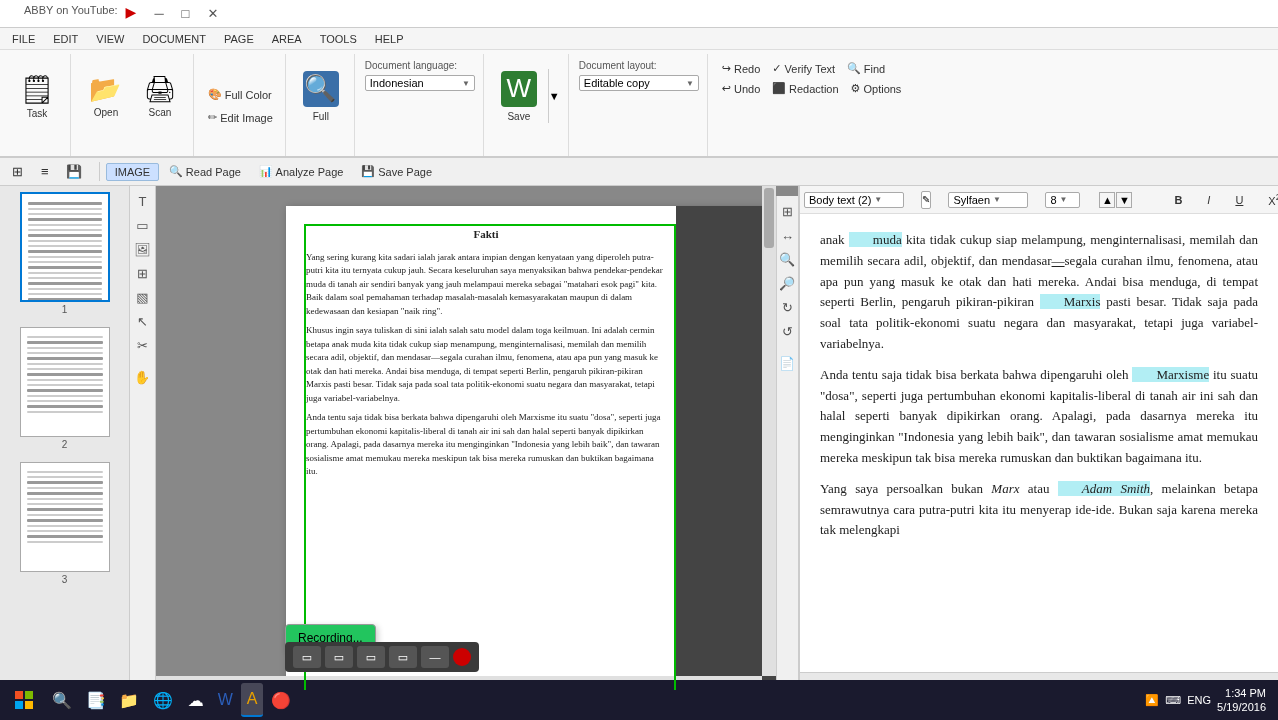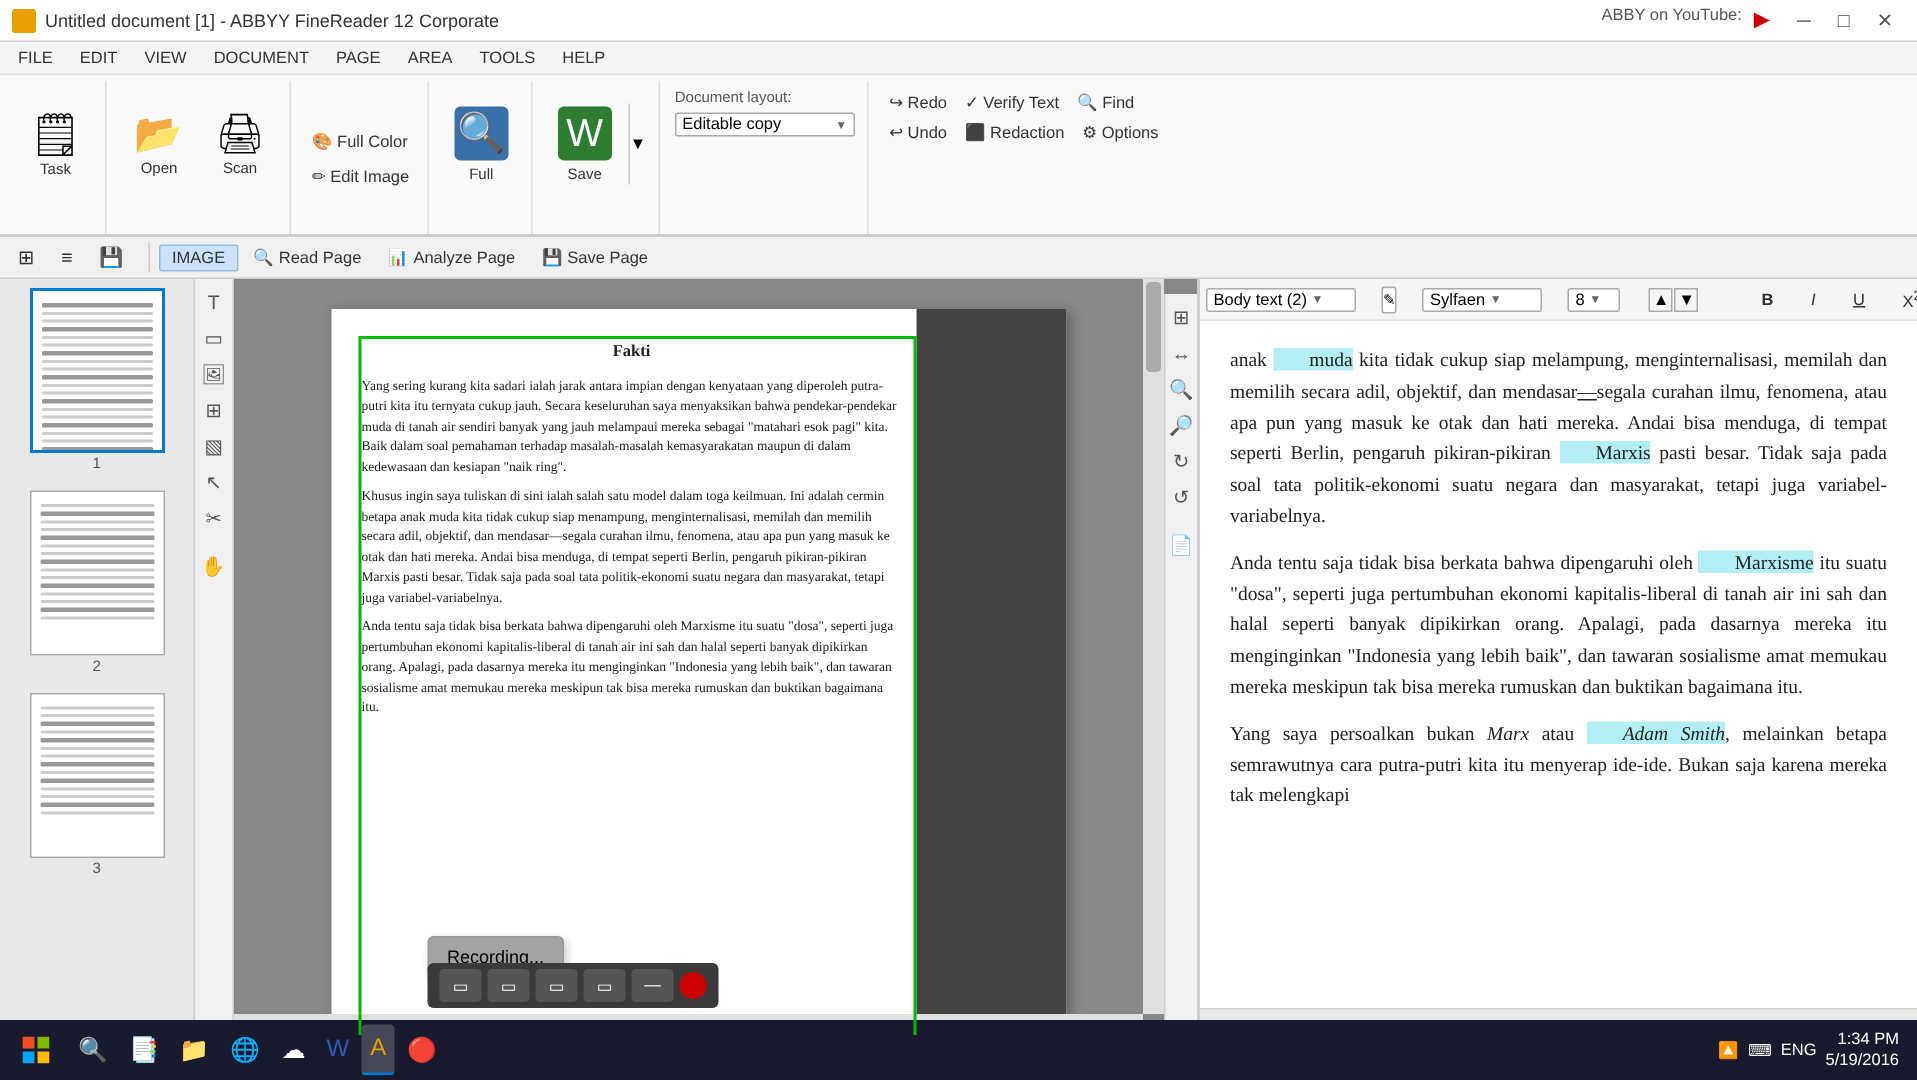--- a/index.html
+++ b/index.html
@@ -70,21 +70,21 @@
     .txt-tb-sep { width: 1px; height: 18px; background: #ccc; margin: 0 2px; }
     .txt-dropdown { display: flex; align-items: center; border: 1px solid #aaa; border-radius: 2px; background: white; padding: 1px 4px; font-size: 11px; cursor: pointer; }
     .txt-dropdown:after { content: '▼'; font-size: 8px; margin-left: 3px; color: #666; }
 
     
     #statusbar { height: 30px; background: #f5f5f5; border-top: 1px solid #ccc; display: flex; align-items: center; padding: 0 8px; gap: 16px; font-size: 11px; color: #555; }
     #statusbar-left { display: flex; gap: 12px; }
     #statusbar-right { margin-left: auto; display: flex; align-items: center; gap: 6px; }
 
     
-    #recording-popup { position: absolute; bottom: 68px; left: 285px; background: #a3a3a3; border: 1px solid #999; border-radius: 4px; padding: 6px 12px; display: flex; align-items: center; gap: 8px; font-size: 12px; box-shadow: 2px 2px 6px rgba(0,0,0,0.2); z-index: 100; }
+    #recording-popup { position: absolute; bottom: 68px; left: 285px; background: #22c55e; border: 1px solid #999; border-radius: 4px; padding: 6px 12px; display: flex; align-items: center; gap: 8px; font-size: 12px; box-shadow: 2px 2px 6px rgba(0,0,0,0.2); z-index: 100; }
     #recording-toolbar-mini { position: absolute; bottom: 48px; left: 285px; background: #3a3a3a; border-radius: 4px; padding: 4px 8px; display: flex; align-items: center; gap: 4px; z-index: 100; }
     .rec-btn-mini { width: 28px; height: 22px; background: #555; border-radius: 3px; cursor: pointer; display: flex; align-items: center; justify-content: center; color: white; font-size: 11px; }
     .rec-stop { background: #cc0000; border-radius: 50%; width: 18px; height: 18px; }
 
     
     #taskbar { height: 40px; background: #1a1a2e; display: flex; align-items: center; padding: 0 4px; gap: 2px; position: absolute; bottom: 0; width: 100%; }
     .taskbar-btn { padding: 2px 6px; height: 34px; display: flex; align-items: center; gap: 4px; border-radius: 3px; cursor: pointer; color: white; font-size: 11px; }
     .taskbar-btn.active { background: rgba(255,255,255,0.2); border-bottom: 2px solid #0078d4; }
     #taskbar-tray { margin-left: auto; display: flex; align-items: center; gap: 6px; color: white; font-size: 11px; padding-right: 8px; }
     #win-start { width: 40px; height: 34px; display: flex; align-items: center; justify-content: center; cursor: pointer; }
@@ -94,24 +94,20 @@
     .italic-text { font-style: italic; }
 
     .thumb-lines { position: absolute; left: 6px; right: 6px; }
     .thumb-line { height: 2px; background: #ccc; margin-bottom: 3px; border-radius: 1px; }
     .thumb-line.dark { background: #999; height: 3px; }
   </style>
 </head>
 <body>
 
 <div id="titlebar">
-  <div id="titlebar-left">
-    <span class="app-icon"></span>
-    <span>Untitled document [1] - ABBYY FineReader 12 Corporate</span>
-  </div>
   <div id="titlebar-right">
     <span style="font-size:11px;color:#555;margin-right:6px;margin-left:16px;">ABBY on YouTube:</span>
     <span style="color:#cc0000;font-size:14px;margin-right:8px;">▶</span>
     <button>─</button>
     <button>□</button>
     <button class="close-btn">✕</button>
   </div>
 </div>
 
 <div id="menubar">
@@ -167,20 +163,29 @@
 
   <div class="ribbon-group">
     <div class="ribbon-items">
       <div class="ribbon-btn-large">
         <div style="font-size:26px; background:#3a6fa8; border-radius:4px; width:36px; height:36px; display:flex; align-items:center; justify-content:center; color:white;">🔍</div>
         <div class="label" style="margin-top:4px;">Full</div>
       </div>
     </div>
   </div>
 
+  <div class="ribbon-group">
+    <div style="display:flex; flex-direction:column; gap:4px; padding-top:6px;">
+      <span style="font-size:10px; color:#555;">Document language:</span>
+      <div class="dropdown-combo" style="min-width:110px;">
+        <span>Indonesian</span>
+      </div>
+    </div>
+    <div class="ribbon-group-label"></div>
+  </div>
 
   <div class="ribbon-group">
     <div class="ribbon-items">
       <div class="ribbon-btn-large">
         <div style="font-size:26px; background:#2e7d32; border-radius:4px; width:36px; height:36px; display:flex; align-items:center; justify-content:center; color:white;">W</div>
         <div class="label" style="margin-top:4px;">Save</div>
       </div>
       <div style="display:flex; flex-direction:column; height:76px; justify-content:center;">
         <div style="width:12px; border-left:1px solid #ccc; height:70%; display:flex; align-items:center; justify-content:center; cursor:pointer;">▼</div>
       </div>
@@ -335,21 +340,21 @@
     <div class="left-tool-btn">🖼</div>
     <div class="left-tool-btn">⊞</div>
     <div class="left-tool-btn">▧</div>
     <div class="left-tool-btn">↖</div>
     <div class="left-tool-btn">✂</div>
     <div class="left-tool-btn" style="margin-top:8px;">✋</div>
   </div>
 
   <div id="doc-area">
     <div style="display:flex; width:100%; height:100%;">
-      <div style="flex:1; display:flex; justify-content:center; padding-top:10px; overflow:hidden;">
+      <div style="flex:1; display:flex; justify-content:flex-end; padding-top:10px; overflow:hidden;">
         <div id="doc-page">
 
           <div style="position:absolute; top:18px; left:18px; right:100px; bottom:20px; border: 2px solid #00bb00; pointer-events:none; z-index:2;"></div>
 
           <div style="position:absolute; top:0; right:0; width:100px; bottom:0; background:#444;"></div>
           <div id="doc-page-content" style="position:relative; z-index:1; padding-right:110px;">
             <div style="text-align:center; font-weight:bold; font-size:11px; margin-bottom:8px;">Fakti</div>
             <p style="font-size:9px; line-height:1.5; margin-bottom:6px;">Yang sering kurang kita sadari ialah jarak antara impian dengan kenyataan yang diperoleh putra-putri kita itu ternyata cukup jauh. Secara keseluruhan saya menyaksikan bahwa pendekar-pendekar muda di tanah air sendiri banyak yang jauh melampaui mereka sebagai "matahari esok pagi" kita. Baik dalam soal pemahaman terhadap masalah-masalah kemasyarakatan maupun di dalam kedewasaan dan kesiapan "naik ring".</p>
             <p style="font-size:9px; line-height:1.5; margin-bottom:6px;">Khusus ingin saya tuliskan di sini ialah salah satu model dalam toga keilmuan. Ini adalah cermin betapa anak muda kita tidak cukup siap menampung, menginternalisasi, memilah dan memilih secara adil, objektif, dan mendasar—segala curahan ilmu, fenomena, atau apa pun yang masuk ke otak dan hati mereka. Andai bisa menduga, di tempat seperti Berlin, pengaruh pikiran-pikiran Marxis pasti besar. Tidak saja pada soal tata politik-ekonomi suatu negara dan masyarakat, tetapi juga variabel-variabelnya.</p>
             <p style="font-size:9px; line-height:1.5; margin-bottom:6px;">Anda tentu saja tidak bisa berkata bahwa dipengaruhi oleh Marxisme itu suatu "dosa", seperti juga pertumbuhan ekonomi kapitalis-liberal di tanah air ini sah dan halal seperti banyak dipikirkan orang. Apalagi, pada dasarnya mereka itu menginginkan "Indonesia yang lebih baik", dan tawaran sosialisme amat memukau mereka meskipun tak bisa mereka rumuskan dan buktikan bagaimana itu.</p>

